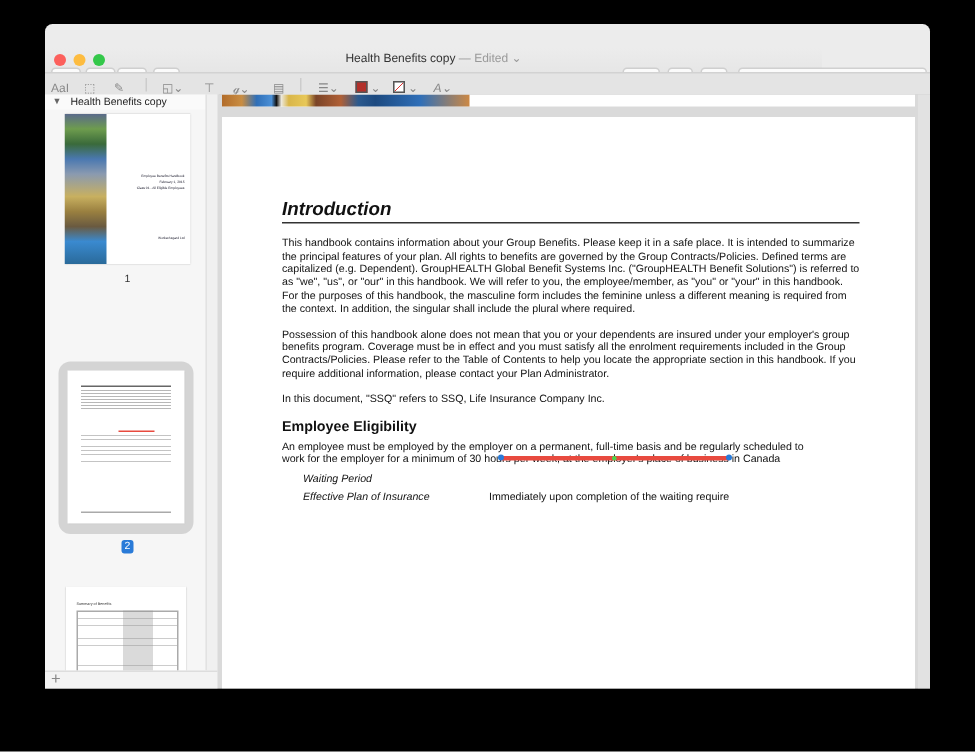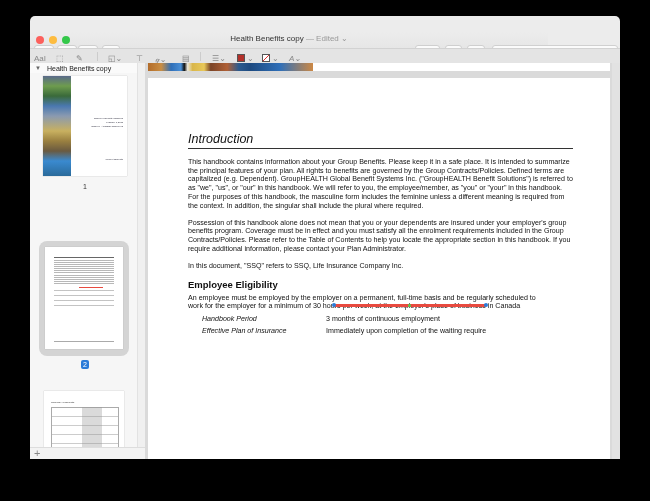--- a/index.html
+++ b/index.html
@@ -22,21 +22,21 @@
   .pagenum { position:absolute; font-size:7px; color:#333; text-align:center; }
   .pagenum.sel { background:#2a7bd8; color:#fff; border-radius:2px; width:8px; height:9px; line-height:9px; }
   .sel-frame { position:absolute; left:9px; top:178px; width:90px; height:115px; background:#d4d4d4; border-radius:8px; }
   .sb-foot { position:absolute; left:0; top:431px; width:115px; height:12px; background:#f3f3f3; border-top:1px solid #ddd; font-size:11px; color:#888; line-height:11px; padding-left:4px; box-sizing:border-box; }
   .docarea { position:absolute; left:115px; top:47px; width:475px; height:396px; background:#dadada; overflow:hidden; }
   .prevpage { position:absolute; left:3px; top:0px; width:462px; height:8px; background:#fff; }
   .imgstrip { position:absolute; left:0; top:0; width:165px; height:8px; background:linear-gradient(90deg,#b26c2a 0,#c98d42 8%,#2f6fb8 14%,#4a8fd6 20%,#101010 22%,#ece8dc 24%,#d9b64a 27%,#e8c858 34%,#7a4428 38%,#b06036 48%,#2c5a8e 55%,#1d4a80 62%,#2f6fb8 80%,#cc8844 100%); }
   .page { position:absolute; left:3px; top:15px; width:462px; height:390px; background:#fff; }
   .pgscroll { position:absolute; left:467px; top:0; width:8px; height:396px; background:#e2e2e2; }
   .content { position:absolute; left:40px; top:54px; width:385px; font-size:7.1px; line-height:8.7px; color:#111; }
-  .h1 { font-size:12.5px; font-weight:normal; font-style:italic; border-bottom:1.5px solid #333; padding-bottom:2px; margin-bottom:9px; line-height:14px; }
+  .h1 { font-size:12.5px; font-weight:bold; font-style:italic; border-bottom:1.5px solid #333; padding-bottom:2px; margin-bottom:9px; line-height:14px; }
   .para { margin:0 0 8.5px 0; }
   .h2 { font-size:9.5px; font-weight:bold; margin:8px 0 4px 0; line-height:11px; }
   .row { display:flex; margin-bottom:3.5px; }
   .row .lbl { width:138px; padding-left:14px; font-style:italic; box-sizing:border-box; flex:none; }
   .row .val { flex:1; padding-right:30px; }
   .annot-line { position:absolute; left:186px; top:226px; width:152px; height:3px; background:#e84a3f; border-radius:1px; }
   .annot-dot { position:absolute; width:4px; height:4px; border-radius:50%; top:-1px; }
 </style>
 </head>
 <body>
@@ -168,22 +168,21 @@
       <div class="content">
         <div class="h1">Introduction</div>
         <p class="para">This handbook contains information about your Group Benefits.  Please keep it in a safe place.  It is intended to summarize the principal features of your plan.  All rights to benefits are governed by the Group Contracts/Policies.  Defined terms are capitalized (e.g. Dependent).  GroupHEALTH Global Benefit Systems Inc. ("GroupHEALTH Benefit Solutions") is referred to as "we", "us", or "our" in this handbook.  We will refer to you, the employee/member, as "you" or "your" in this handbook.  For the purposes of this handbook, the masculine form includes the feminine unless a different meaning is required from the context.  In addition, the singular shall include the plural where required.</p>
         <p class="para">Possession of this handbook alone does not mean that you or your dependents are insured under your employer's group benefits program.  Coverage must be in effect and you must satisfy all the enrolment requirements included in the Group Contracts/Policies.  Please refer to the Table of Contents to help you locate the appropriate section in this handbook.  If you require additional information, please contact your Plan Administrator.</p>
         <p class="para" style="margin-bottom:0;">In this document, "SSQ" refers to SSQ, Life Insurance Company Inc.</p>
         <div class="h2">Employee Eligibility</div>
         <div class="row">
           <div class="val">An employee must be employed by the employer on a permanent, full-time basis and be regularly scheduled to work for the employer for a minimum of 30 hours per week, at the employer's place of business in Canada</div>
         </div>
         <div class="row">
-          <div class="lbl">Handbook Period</div>
-          <div class="val">3 months of continuous employment</div>
+          <div class="lbl">Waiting Period</div>
         </div>
         <div class="row">
           <div class="lbl">Effective Plan of Insurance</div>
           <div class="val">Immediately upon completion of the waiting require</div>
         </div>
       </div>
       <div class="annot-line">
         <div class="annot-dot" style="left:-2px;background:#2a7bd8;"></div>
         <div class="annot-dot" style="left:74px;background:#4cd44c;width:3px;height:3px;top:0;"></div>
         <div class="annot-dot" style="right:-2px;background:#2a7bd8;"></div>

